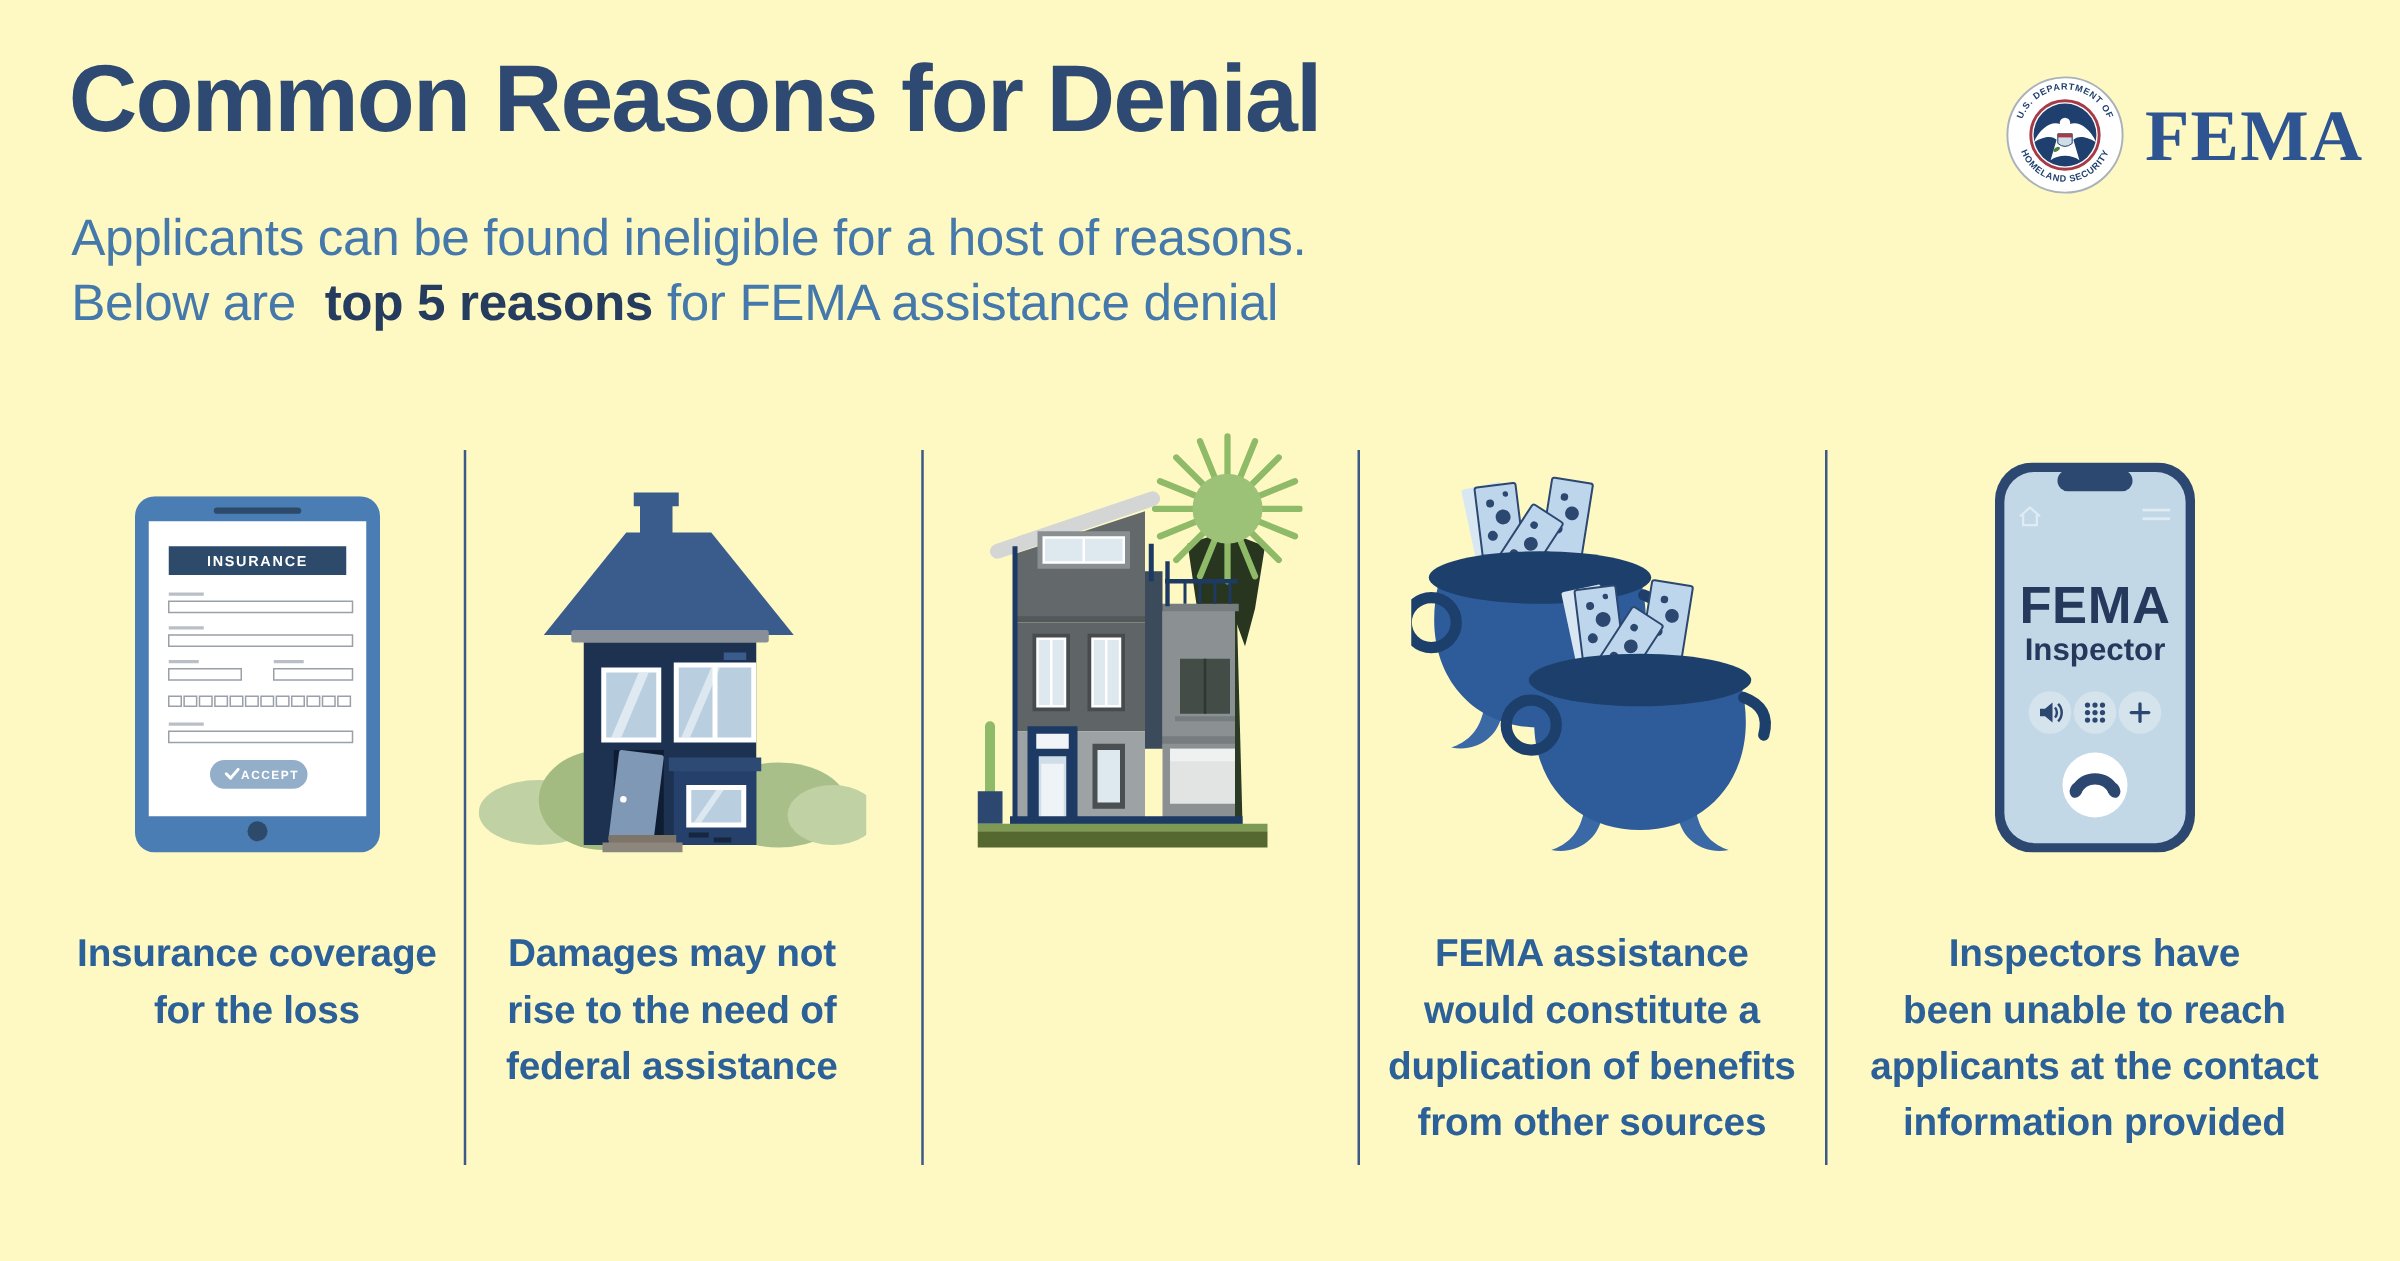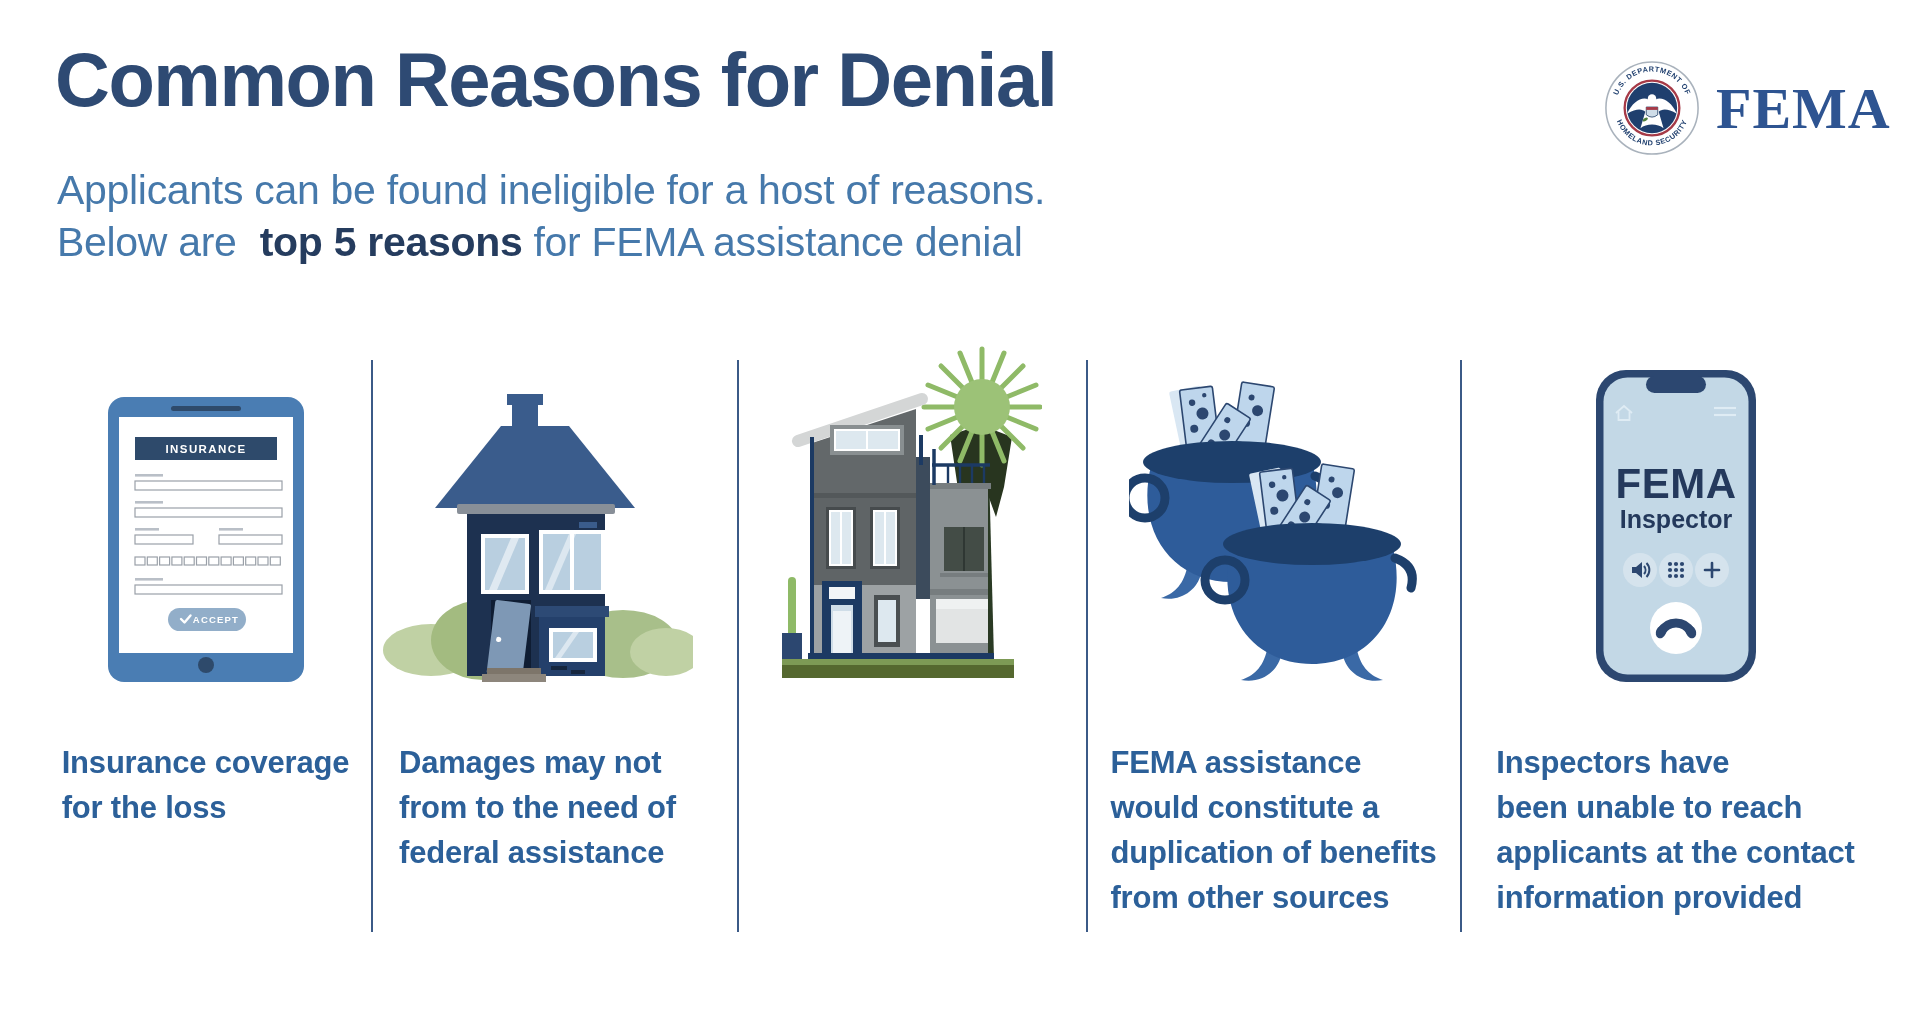--- a/index.html
+++ b/index.html
@@ -1,17 +1,17 @@
 <!DOCTYPE html>
 <html><head>
 <meta charset="utf-8">
 <style>
   html,body{margin:0;padding:0;background:#e9e9e9;}
   .canvas{
-    position:relative;width:1920px;height:1009px;background:#ffffff;
+    position:relative;width:1920px;height:1009px;background:#fef9c3;
     font-family:"Liberation Sans","DejaVu Sans",sans-serif;overflow:hidden;
   }
   
   .title{
     position:absolute;left:55px;top:42px;margin:0;
     font-size:76px;font-weight:900;letter-spacing:-1.5px;
     color:#2e4a73;line-height:1;
   }
   .subtitle{
     position:absolute;left:57px;top:164px;
@@ -33,21 +33,21 @@
     position:absolute;top:360px;height:572px;width:2px;background:#3b5a87;
   }
   .reason-col{
     position:absolute;top:340px;height:600px;
     display:flex;flex-direction:column;align-items:center;gap:28px;
   }
   .illus{
     height:342px;display:flex;align-items:flex-end;justify-content:center;
   }
   .caption{
-    margin-top:30px;
+    margin-top:30px;text-align:center;
     font-size:31px;line-height:45px;font-weight:700;color:#2c6099;
     letter-spacing:-0.2px;white-space:nowrap;
   }
 </style>
 </head>
 <body>
 
 <div class="canvas">
 
   <h1 class="title">Common Reasons for Denial</h1>
@@ -187,21 +187,21 @@
           </g>
         </g>
         <g>
           <rect x="104" y="276" width="54" height="9" fill="#7d756a"></rect>
           <rect x="99" y="282" width="64" height="8" fill="#8d867c"></rect>
         </g>
       </svg>
     </div>
     <div class="caption">
       <div>Damages may not</div>
-      <div>from to the need of</div>
+      <div>rise to the need of</div>
       <div>federal assistance</div>
     </div>
   </section>
 
   <section class="reason-col" style="left:738px;width:348px">
     <div class="illus">
       <svg width="260" height="345" viewBox="0 0 260 345">
         <g>
           <path d="M194,96 L206,96 L212,322 L198,322 Z" fill="#2a3a24"></path>
           <polygon points="168,98 176,152 184,180 192,163 198,186 206,158 214,180 222,150 230,100 199,88" fill="#28351f"></polygon>

